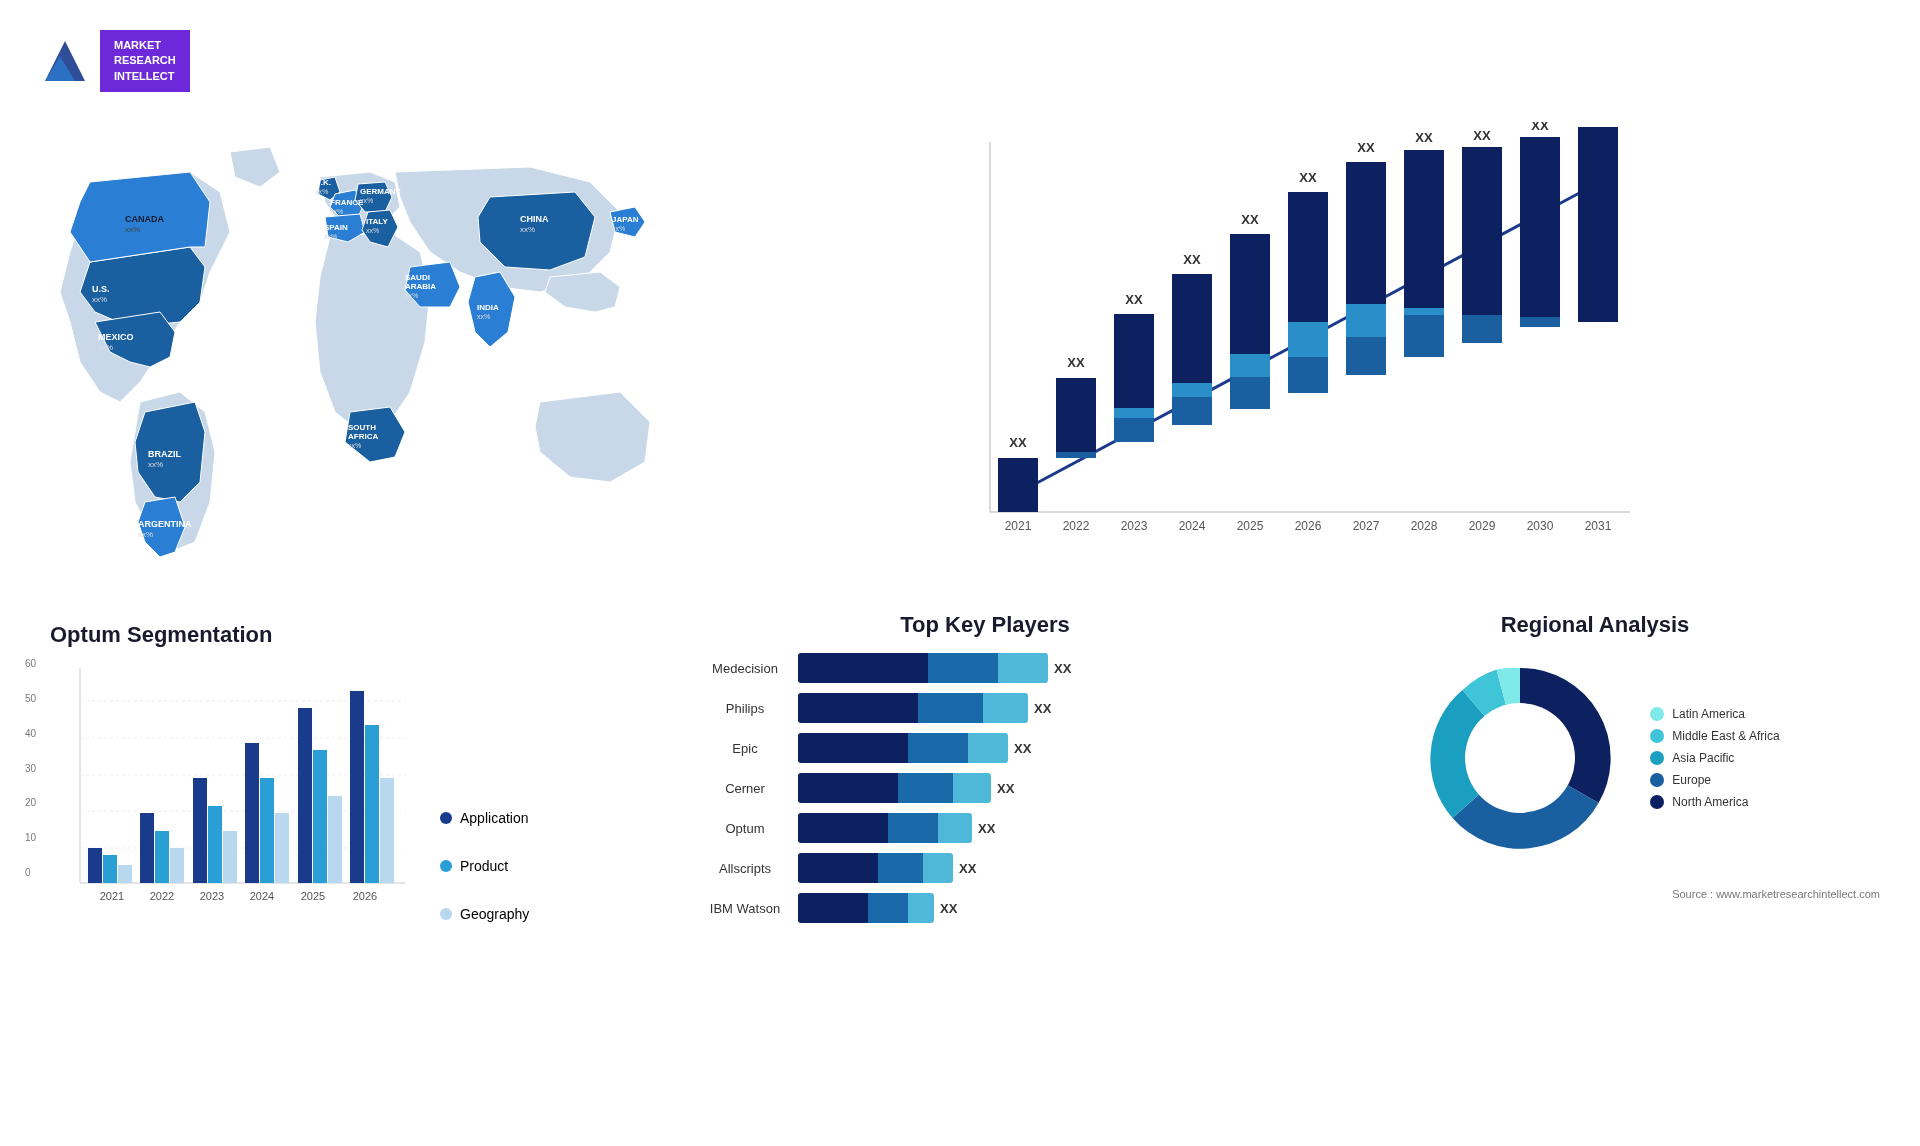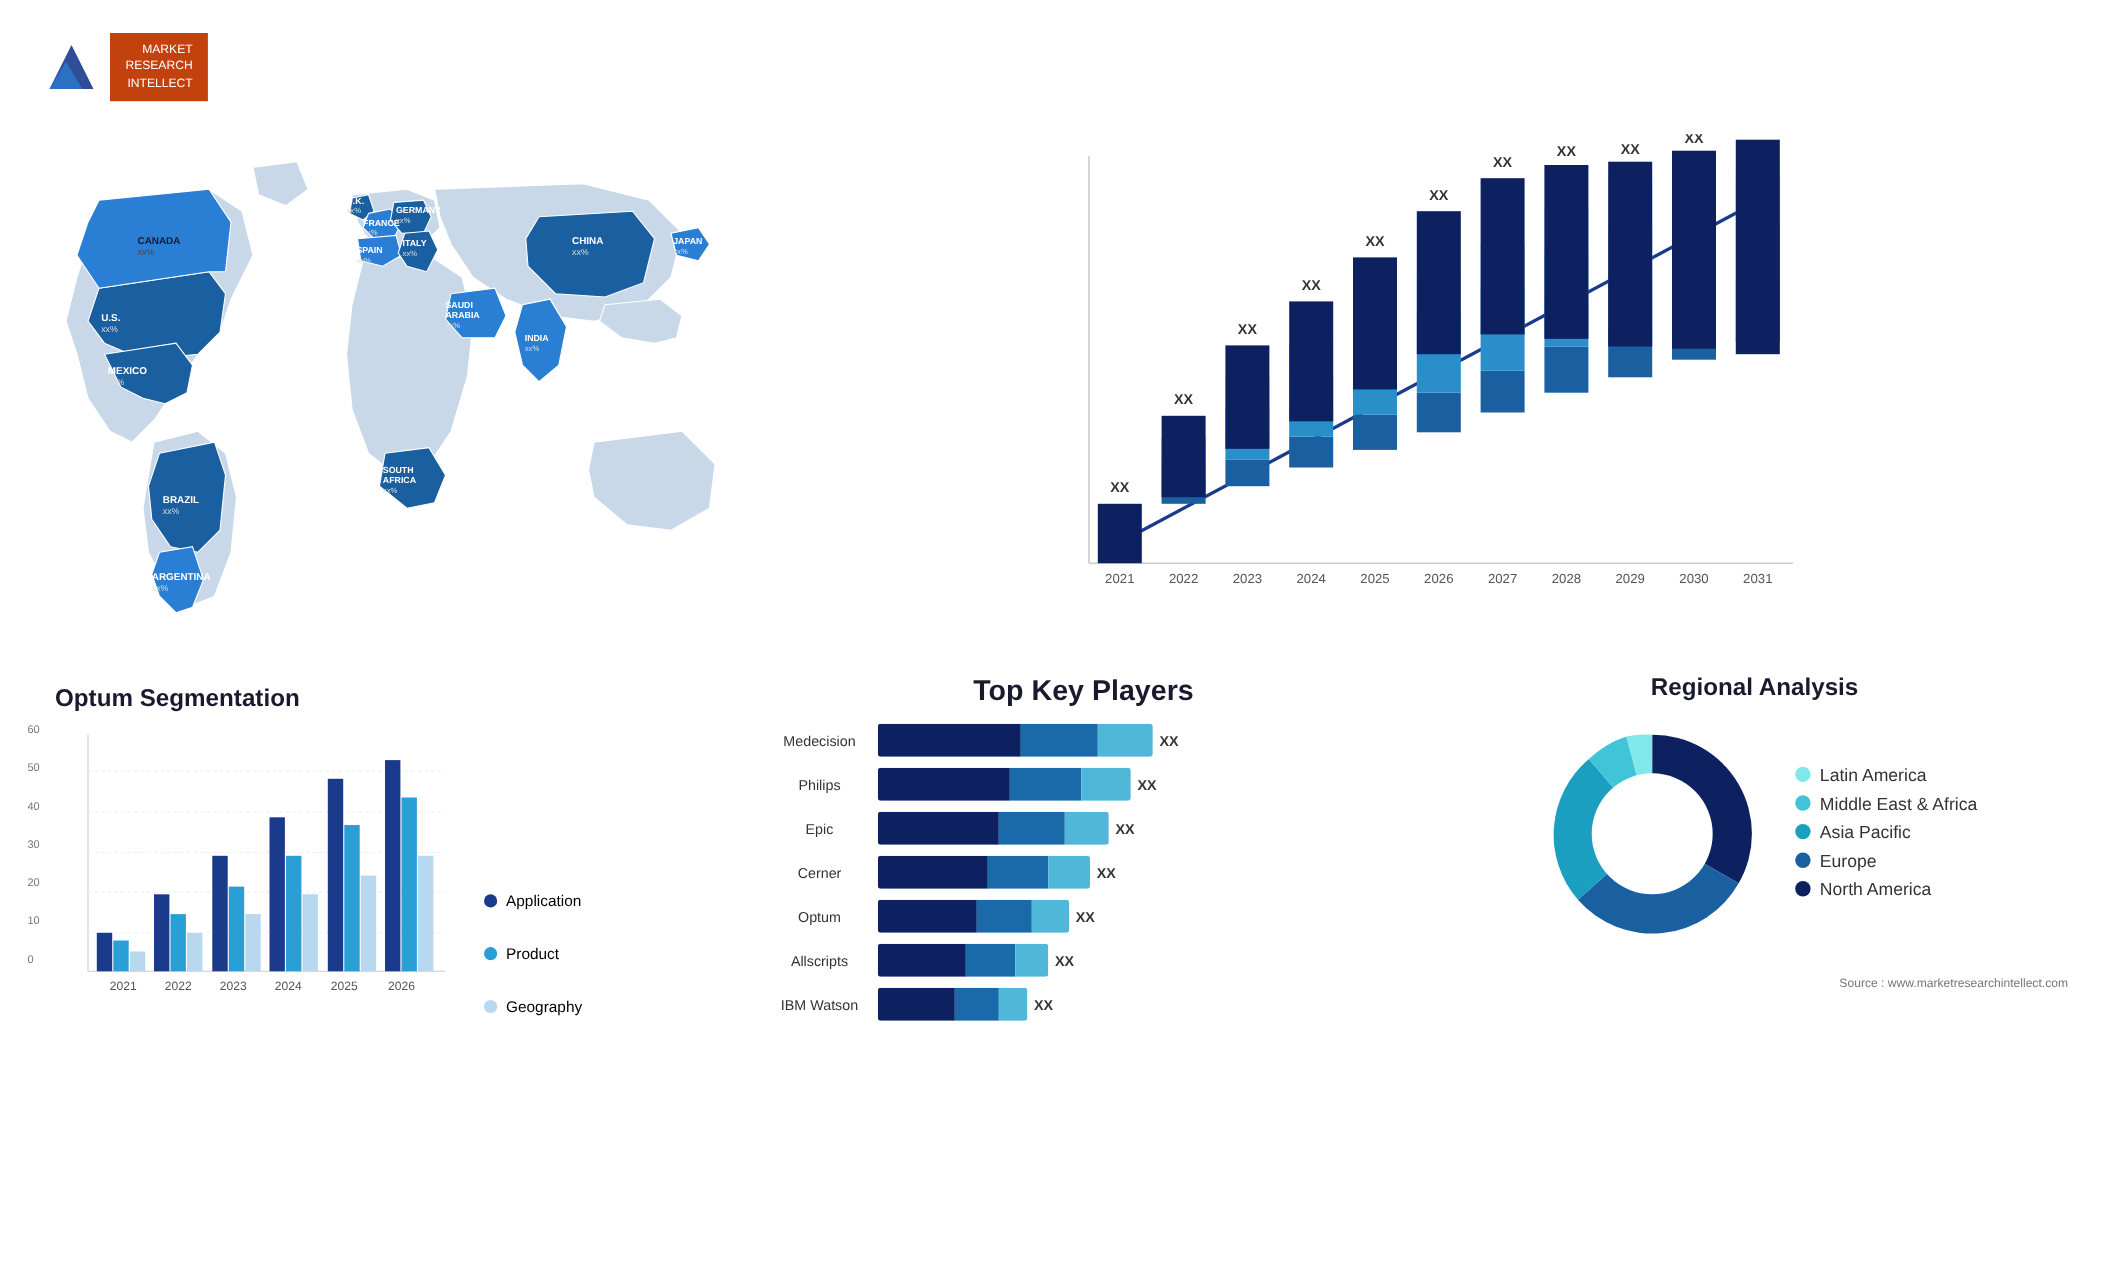--- a/index.html
+++ b/index.html
@@ -25,27 +25,27 @@
       color: #1a1a2e;
       max-width: 900px;
       line-height: 1.2;
     }
     .logo-area {
       display: flex;
       align-items: center;
       gap: 10px;
     }
     .logo-box {
-      background: #c2410c;
+      background: #6d28d9;
       color: white;
       padding: 8px 14px;
       font-size: 11px;
-      font-weight: 400;
+      font-weight: 700;
       line-height: 1.4;
-      text-align: right;
+      text-align: left;
     }
     .logo-icon {
       width: 50px;
       height: 50px;
     }
 
     
     .main-content {
       display: grid;
       grid-template-columns: 660px 1fr;
@@ -118,21 +118,21 @@
       width: 12px;
       height: 12px;
       border-radius: 50%;
     }
 
     
     .players-section {
       padding: 10px 20px;
     }
     .players-title {
-      font-size: 26px;
+      font-size: 22px;
       font-weight: 700;
       color: #1a1a2e;
       margin-bottom: 15px;
       text-align: center;
     }
     .player-row {
       display: flex;
       align-items: center;
       margin-bottom: 10px;
       gap: 8px;
@@ -182,23 +182,23 @@
       justify-content: center;
       gap: 20px;
     }
     .regional-legend {
       display: flex;
       flex-direction: column;
       gap: 8px;
     }
     .reg-legend-item {
       display: flex;
-      align-items: flex-start;
+      align-items: flex-end;
       gap: 8px;
-      font-size: 16px;
+      font-size: 12px;
       color: #333;
     }
     .reg-legend-dot {
       width: 14px;
       height: 14px;
       border-radius: 50%;
       flex-shrink: 0;
     }
   </style>
 </head>

